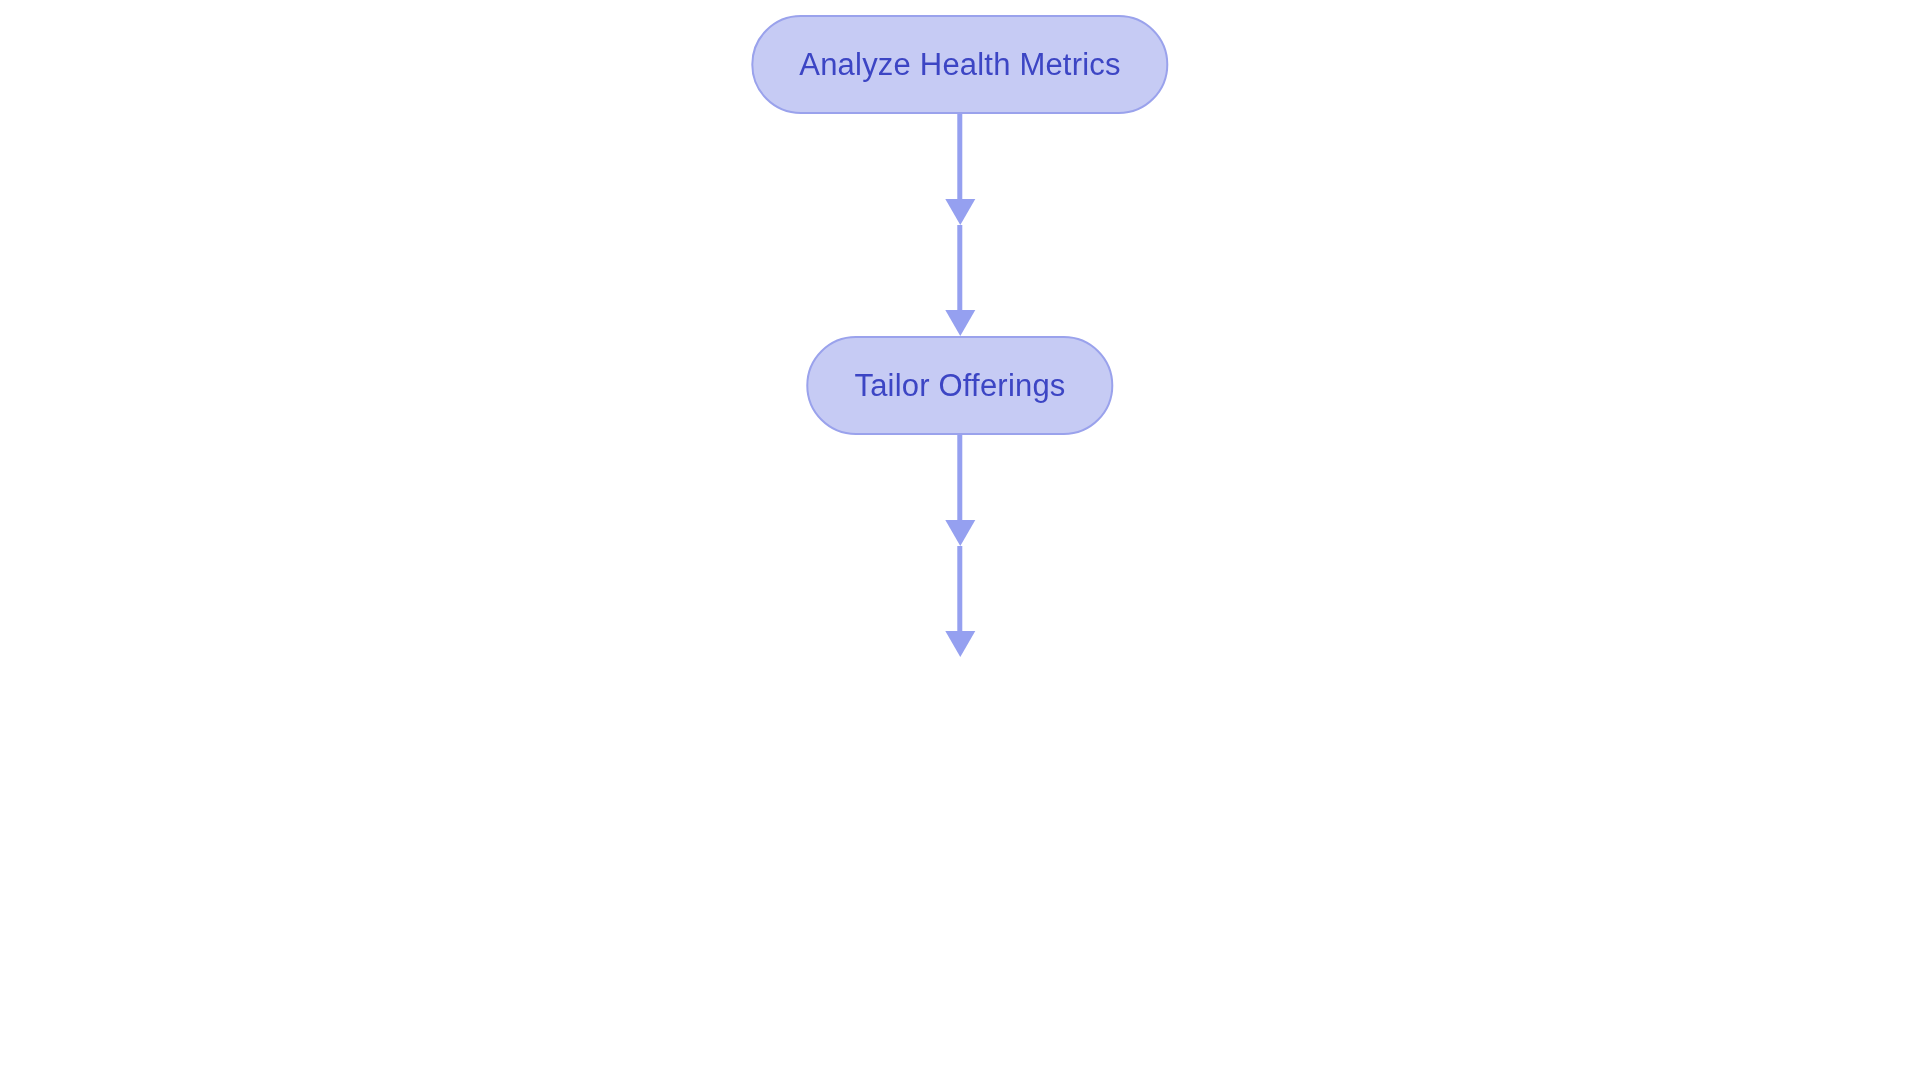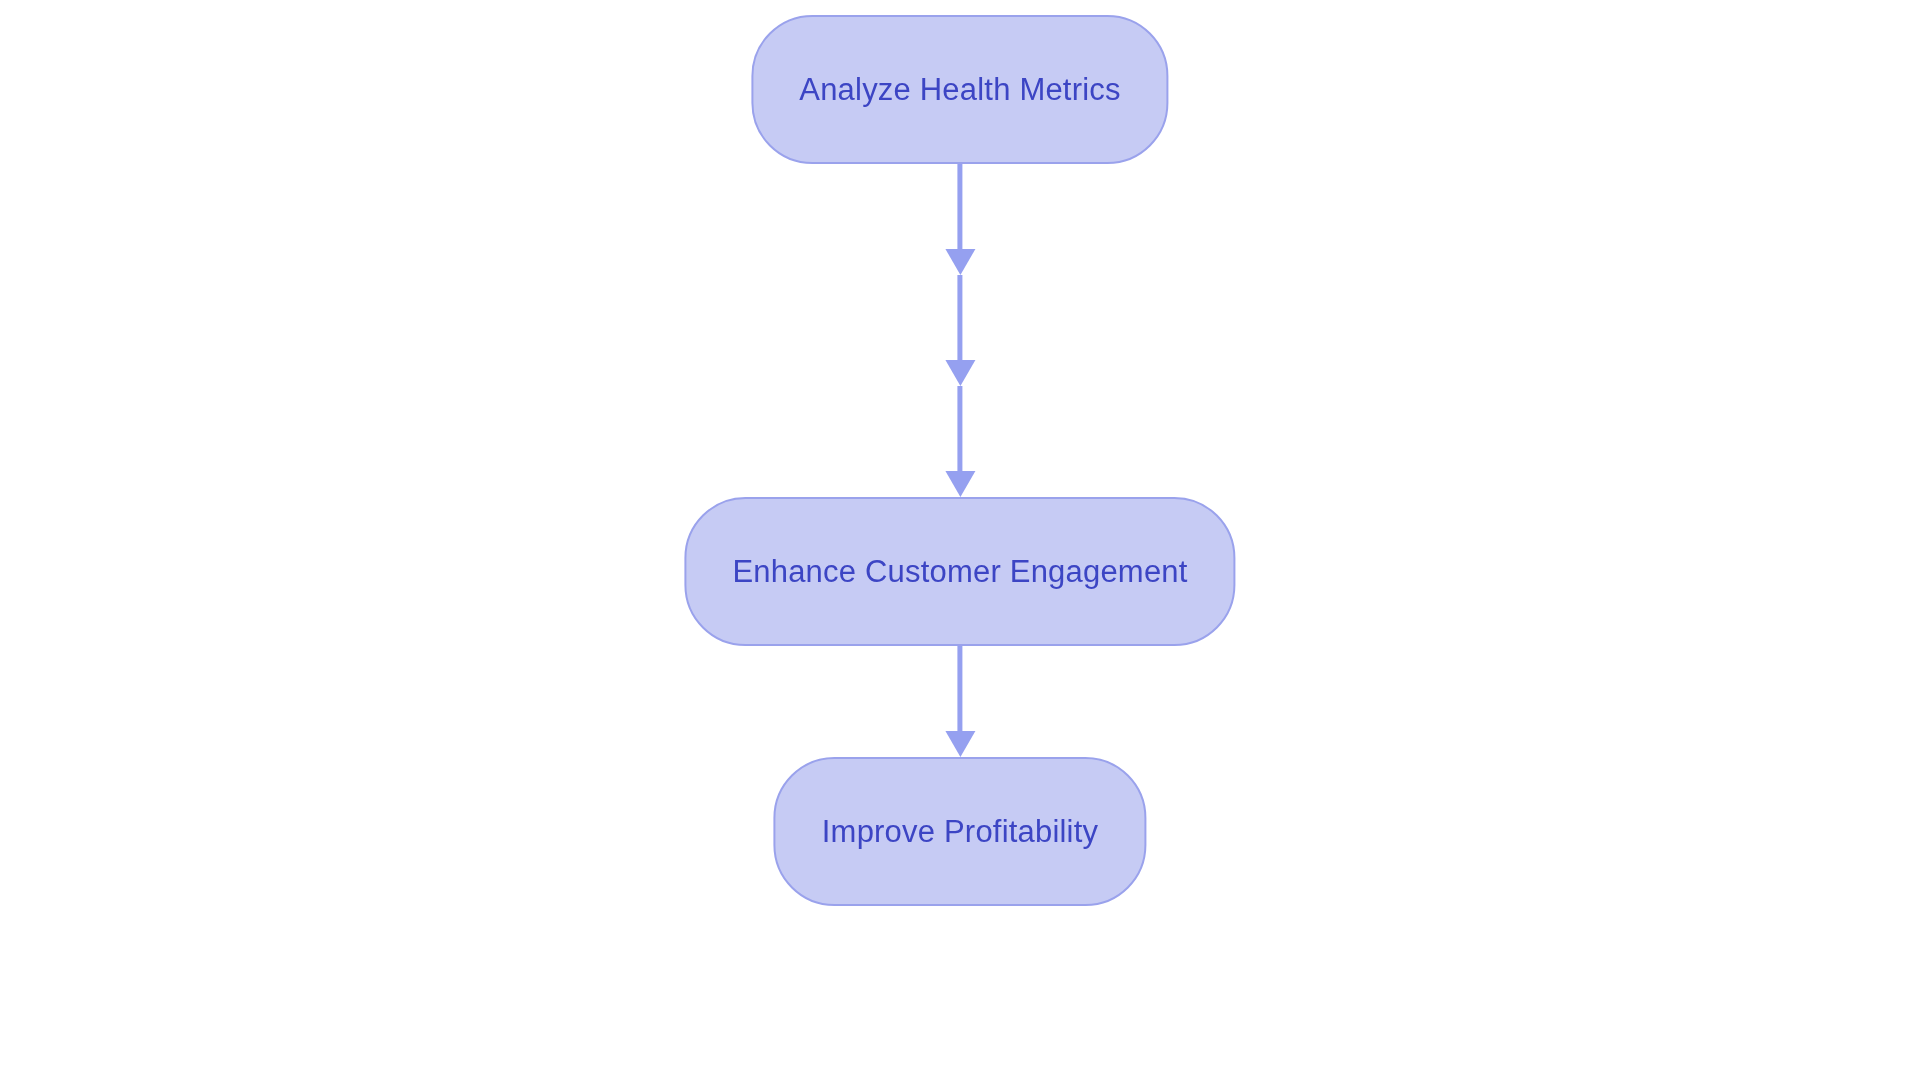--- a/index.html
+++ b/index.html
@@ -24,21 +24,21 @@
   .flow {
     position: absolute;
     top: 15px;
     left: 50%;
     transform: translateX(-50%);
     display: flex;
     flex-direction: column;
     align-items: center;
   }
   .flow-node {
-    height: 149px;
+    height: 99px;
     min-width: 290px;
     padding: 0 46px;
     display: flex;
     align-items: center;
     justify-content: flex-start;
     background: var(--node-fill);
     border: 2px solid var(--node-border);
     border-radius: 61px;
   }
   .flow-node .node-label {
@@ -81,33 +81,30 @@
       <div class="arrow-line"></div>
       <div class="arrow-head"></div>
     </div>
 
 
     <div class="connector">
       <div class="arrow-line"></div>
       <div class="arrow-head"></div>
     </div>
 
-
-    <div class="connector">
-      <div class="arrow-line"></div>
-      <div class="arrow-head"></div>
-    </div>
-
     <div class="flow-node">
-      <span class="node-label">Enhance Customer Engagement</span>
+      <span class="node-label">Tailor Offerings</span>
     </div>
 
     <div class="connector">
       <div class="arrow-line"></div>
       <div class="arrow-head"></div>
     </div>
 
-    <div class="flow-node">
-      <span class="node-label">Improve Profitability</span>
+
+    <div class="connector">
+      <div class="arrow-line"></div>
+      <div class="arrow-head"></div>
     </div>
+
 
   </div>
 </div>
 
 </body></html>

